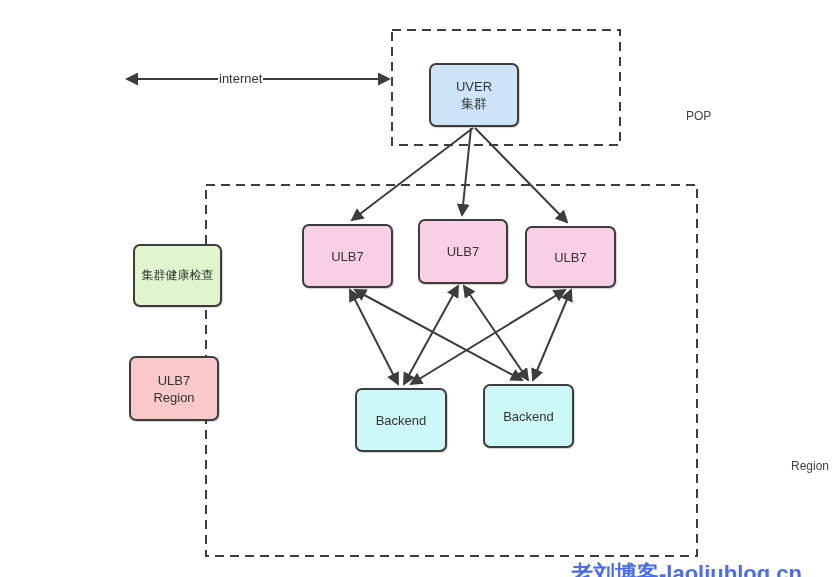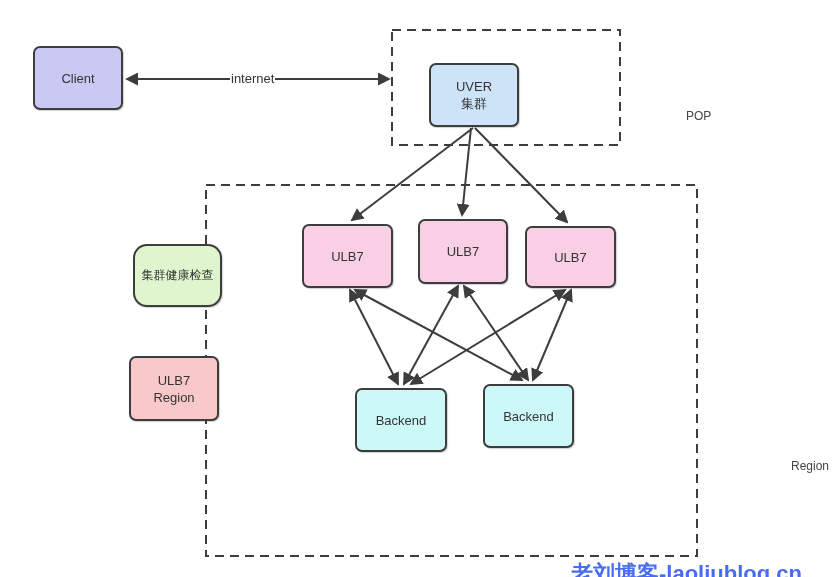--- a/index.html
+++ b/index.html
@@ -15,30 +15,30 @@
     font-size:13px;color:#333;line-height:17px;text-align:center;
     box-shadow:1px 1px 1px rgba(0,0,0,0.18);
   }
   .client  {left:33px; top:46px; width:90px;height:64px;background:#c9c9f3;}
   .uver    {left:429px;top:63px; width:90px;height:64px;background:#cde4f8;}
   .ulb7a   {left:302px;top:224px;width:91px;height:64px;background:#f9cfe5;}
   .ulb7b   {left:418px;top:219px;width:90px;height:65px;background:#f9cfe5;}
   .ulb7c   {left:525px;top:226px;width:91px;height:62px;background:#f9cfe5;}
   .backa   {left:355px;top:388px;width:92px;height:64px;background:#cdf8f8;}
   .backb   {left:483px;top:384px;width:91px;height:64px;background:#cdf8f8;}
-  .health  {left:133px;top:244px;width:89px;height:63px;background:#def5cd;font-size:12px;border-radius:14px;}
+  .health  {left:133px;top:244px;width:89px;height:63px;background:#def5cd;font-size:12px;}
   .manager {left:129px;top:356px;width:90px;height:65px;background:#f9c9c9;}
   .grouplabel{position:absolute;z-index:2;font-size:12px;color:#444;}
   .poplabel   {left:686px;top:109px;}
   .regionlabel{left:791px;top:459px;}
   .edgelabel{
     position:absolute;z-index:2;font-size:13px;color:#333;background:#ffffff;
     padding:0 1px;
   }
-  .internetlabel{left:230px;top:71px;}
+  .internetlabel{left:218px;top:71px;}
   .watermark{
     position:absolute;z-index:5;left:571px;top:526px;
     font-size:22px;font-weight:bold;color:#4a6bf3;letter-spacing:0px;white-space:nowrap;margin-top:33px;
   }
 </style>
 </head>
 <body>
 
 <div class="canvas">
 
@@ -60,23 +60,20 @@
     <line x1="475" y1="128" x2="567" y2="222" stroke="#3d3d3d" stroke-width="2" marker-end="url(#arw)"></line>
 
     <line x1="350" y1="290" x2="398" y2="384" stroke="#3d3d3d" stroke-width="2" marker-start="url(#arw)" marker-end="url(#arw)"></line>
     <line x1="355" y1="290" x2="522" y2="380" stroke="#3d3d3d" stroke-width="2" marker-start="url(#arw)" marker-end="url(#arw)"></line>
     <line x1="458" y1="286" x2="404" y2="384" stroke="#3d3d3d" stroke-width="2" marker-start="url(#arw)" marker-end="url(#arw)"></line>
     <line x1="464" y1="286" x2="528" y2="380" stroke="#3d3d3d" stroke-width="2" marker-start="url(#arw)" marker-end="url(#arw)"></line>
     <line x1="565" y1="290" x2="411" y2="384" stroke="#3d3d3d" stroke-width="2" marker-start="url(#arw)" marker-end="url(#arw)"></line>
     <line x1="571" y1="290" x2="533" y2="380" stroke="#3d3d3d" stroke-width="2" marker-start="url(#arw)" marker-end="url(#arw)"></line>
   </svg>
 
-  <div class="node client">
-    <span>Client</span>
-  </div>
 
   <div class="node uver">
     <span>UVER</span>
     <span>集群</span>
   </div>
 
   <div class="node ulb7a">
     <span>ULB7</span>
   </div>
   <div class="node ulb7b">

